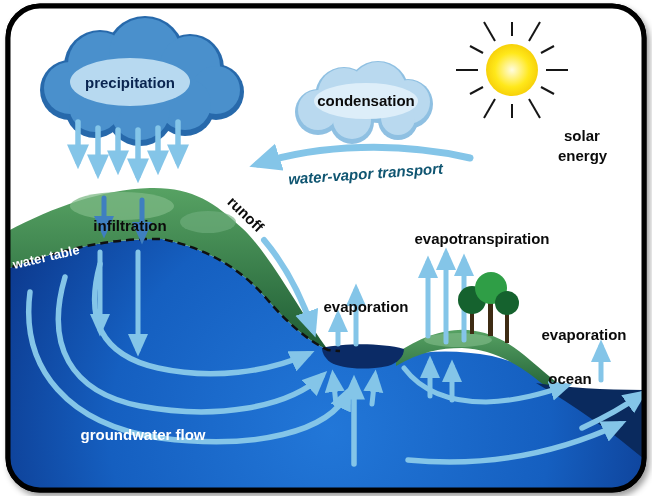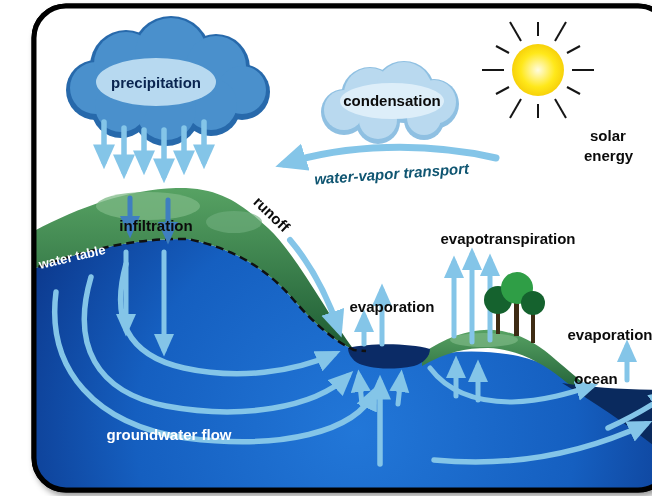--- a/index.html
+++ b/index.html
@@ -1,16 +1,16 @@
 <!DOCTYPE html>
 <html><head>
 <meta charset="utf-8">
 <style>
   html,body{margin:0;padding:0;background:#ffffff;}
-  .stage{width:532px;height:496px;position:relative;font-family:"Liberation Sans",sans-serif;padding-left:26px;}
+  .stage{width:532px;height:496px;position:relative;font-family:"Liberation Sans",sans-serif;}
   svg{display:block;}
   text{font-family:"Liberation Sans",sans-serif;font-weight:bold;}
   .lbl{font-size:15px;fill:#0b0b0b;}
   .lbl-navy{font-size:15px;fill:#0a2550;}
   .lbl-white{fill:#ffffff;}
   .lbl-teal{font-size:15px;font-style:italic;fill:#0f5571;}
   .frame-border{filter:drop-shadow(3px 4px 3px rgba(0,0,0,0.40));}
 </style>
 </head>
 <body>

